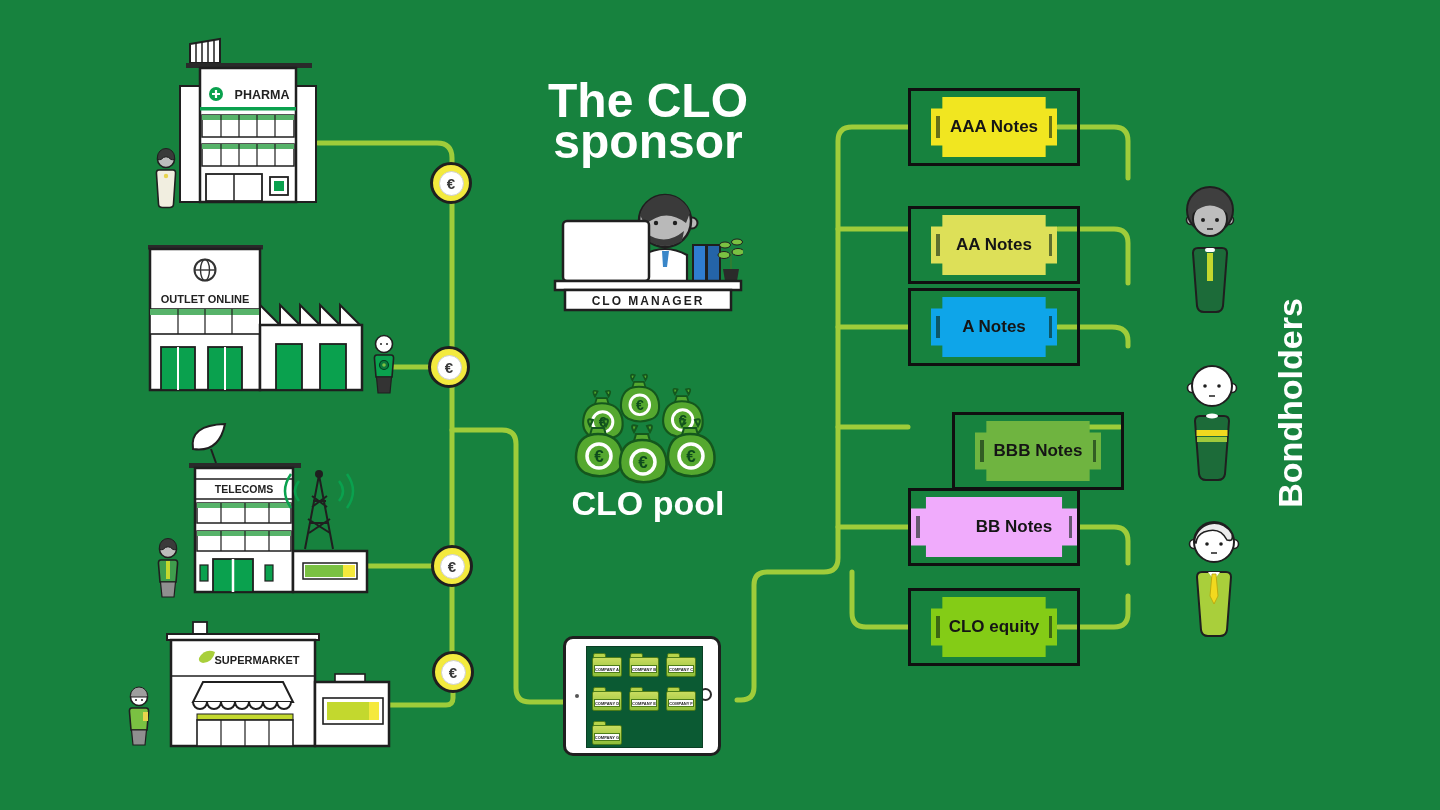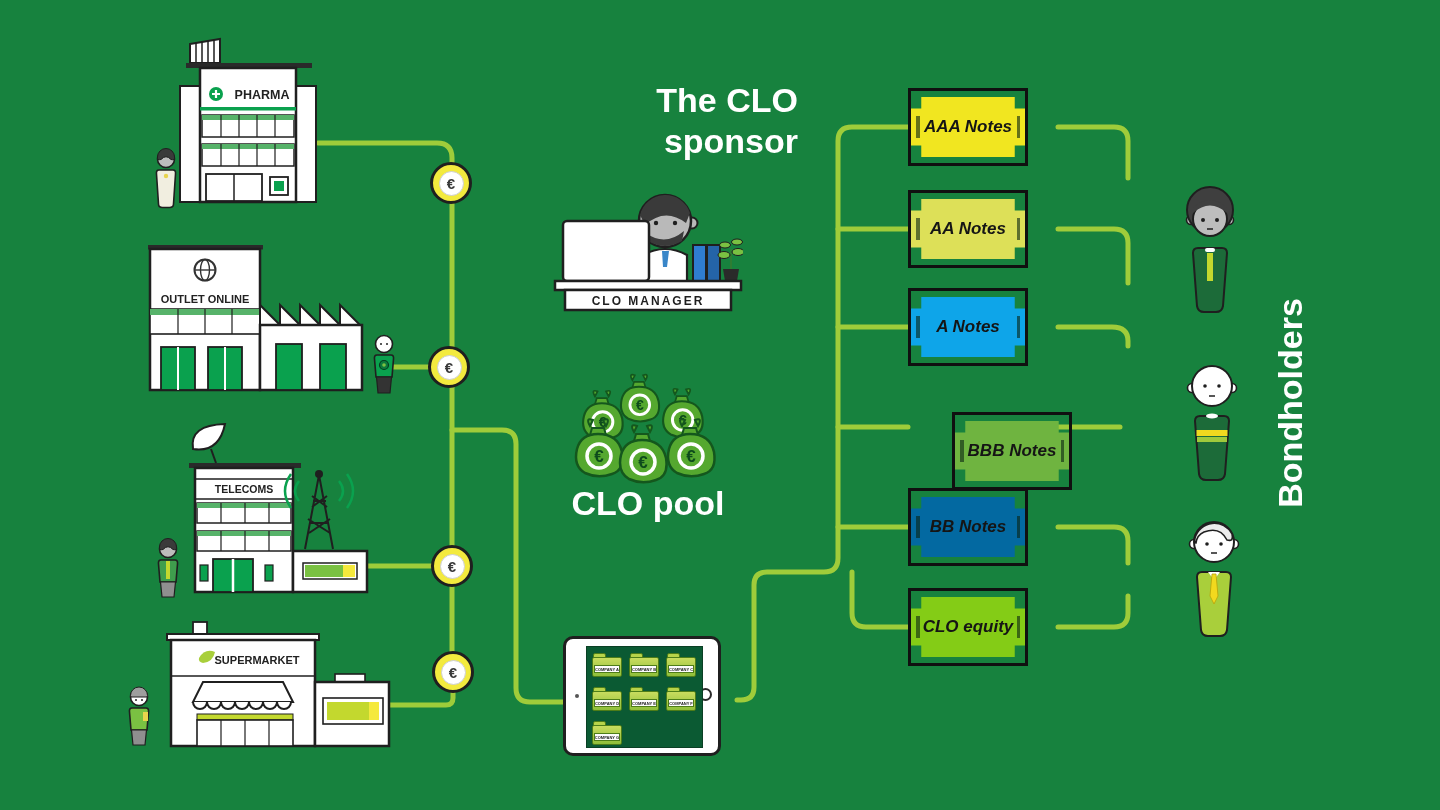--- a/index.html
+++ b/index.html
@@ -24,34 +24,34 @@
     width:25px;height:25px;border-radius:50%;background:#ffffff;
     border:1.5px solid #cfcfcf;box-sizing:border-box;
     display:flex;align-items:center;justify-content:center;
     font-weight:bold;font-size:15px;color:#3a3a3a;
   }
 
   
   .title{
     position:absolute;z-index:4;color:#ffffff;font-weight:bold;text-align:center;
   }
-  .sponsor-title{left:498px;top:80px;width:300px;font-size:34px;line-height:41px;text-align:right;}
+  .sponsor-title{left:498px;top:80px;width:300px;font-size:48px;line-height:41px;}
   .pool-title{left:538px;top:484px;width:220px;font-size:34px;}
   .spv-title{left:538px;top:586px;width:220px;font-size:34px;}
   .v-label{
     position:absolute;left:1160px;top:383px;width:260px;height:40px;z-index:4;
     display:flex;align-items:center;justify-content:center;
     transform:rotate(-90deg);color:#fff;font-weight:bold;font-size:34px;
   }
 
   
   .note{
-    position:absolute;left:908px;width:120px;height:78px;z-index:3;
+    position:absolute;left:908px;width:172px;height:78px;z-index:3;
     border:3px solid #101010;box-sizing:border-box;
-    display:flex;align-items:center;justify-content:center;font-style:italic;
+    display:flex;align-items:center;justify-content:center;
   }
   .ticket{
     position:relative;width:126px;height:60px;
     clip-path:polygon(9% 0,91% 0,91% 19%,100% 19%,100% 81%,91% 81%,91% 100%,9% 100%,9% 81%,0 81%,0 19%,9% 19%);
     display:flex;align-items:center;justify-content:center;
   }
   .ticket .tlabel{font-size:17px;font-weight:bold;color:#151515;z-index:1;}
   .ticket .dash{position:absolute;top:50%;transform:translateY(-50%);width:3.5px;height:22px;background:rgba(10,35,18,.6);}
   .ticket .dash.l{left:5px;} .ticket .dash.r{right:5px;}
 
@@ -357,21 +357,21 @@
     </div>
   </div>
 
   <div class="note" style="top:88px;">
     <div class="ticket" style="background: rgb(241, 230, 32);">
       <span class="dash l"></span>
       <span class="tlabel">AAA Notes</span>
       <span class="dash r"></span>
     </div>
   </div>
-  <div class="note" style="top:190px;">
+  <div class="note" style="top:206px;">
     <div class="ticket" style="background: rgb(221, 224, 88);">
       <span class="dash l"></span>
       <span class="tlabel">AA Notes</span>
       <span class="dash r"></span>
     </div>
   </div>
   <div class="note" style="top:288px;">
     <div class="ticket" style="background: #0ea5e9; text-align: center;">
       <span class="dash l"></span>
       <span class="tlabel">A Notes</span>
@@ -379,21 +379,21 @@
     </div>
   </div>
   <div class="note" style="top:412px;margin-left:44px;">
     <div class="ticket" style="background: rgb(111, 180, 64);">
       <span class="dash l"></span>
       <span class="tlabel">BBB Notes</span>
       <span class="dash r"></span>
     </div>
   </div>
   <div class="note" style="top:488px;">
-    <div class="ticket" style="background: #0369a1;">
+    <div class="ticket" style="background: #f0abfc; padding-left: 40px;">
       <span class="dash l"></span>
       <span class="tlabel">BB Notes</span>
       <span class="dash r"></span>
     </div>
   </div>
   <div class="note" style="top:588px;">
     <div class="ticket" style="background: #84cc16;">
       <span class="dash l"></span>
       <span class="tlabel">CLO equity</span>
       <span class="dash r"></span>

